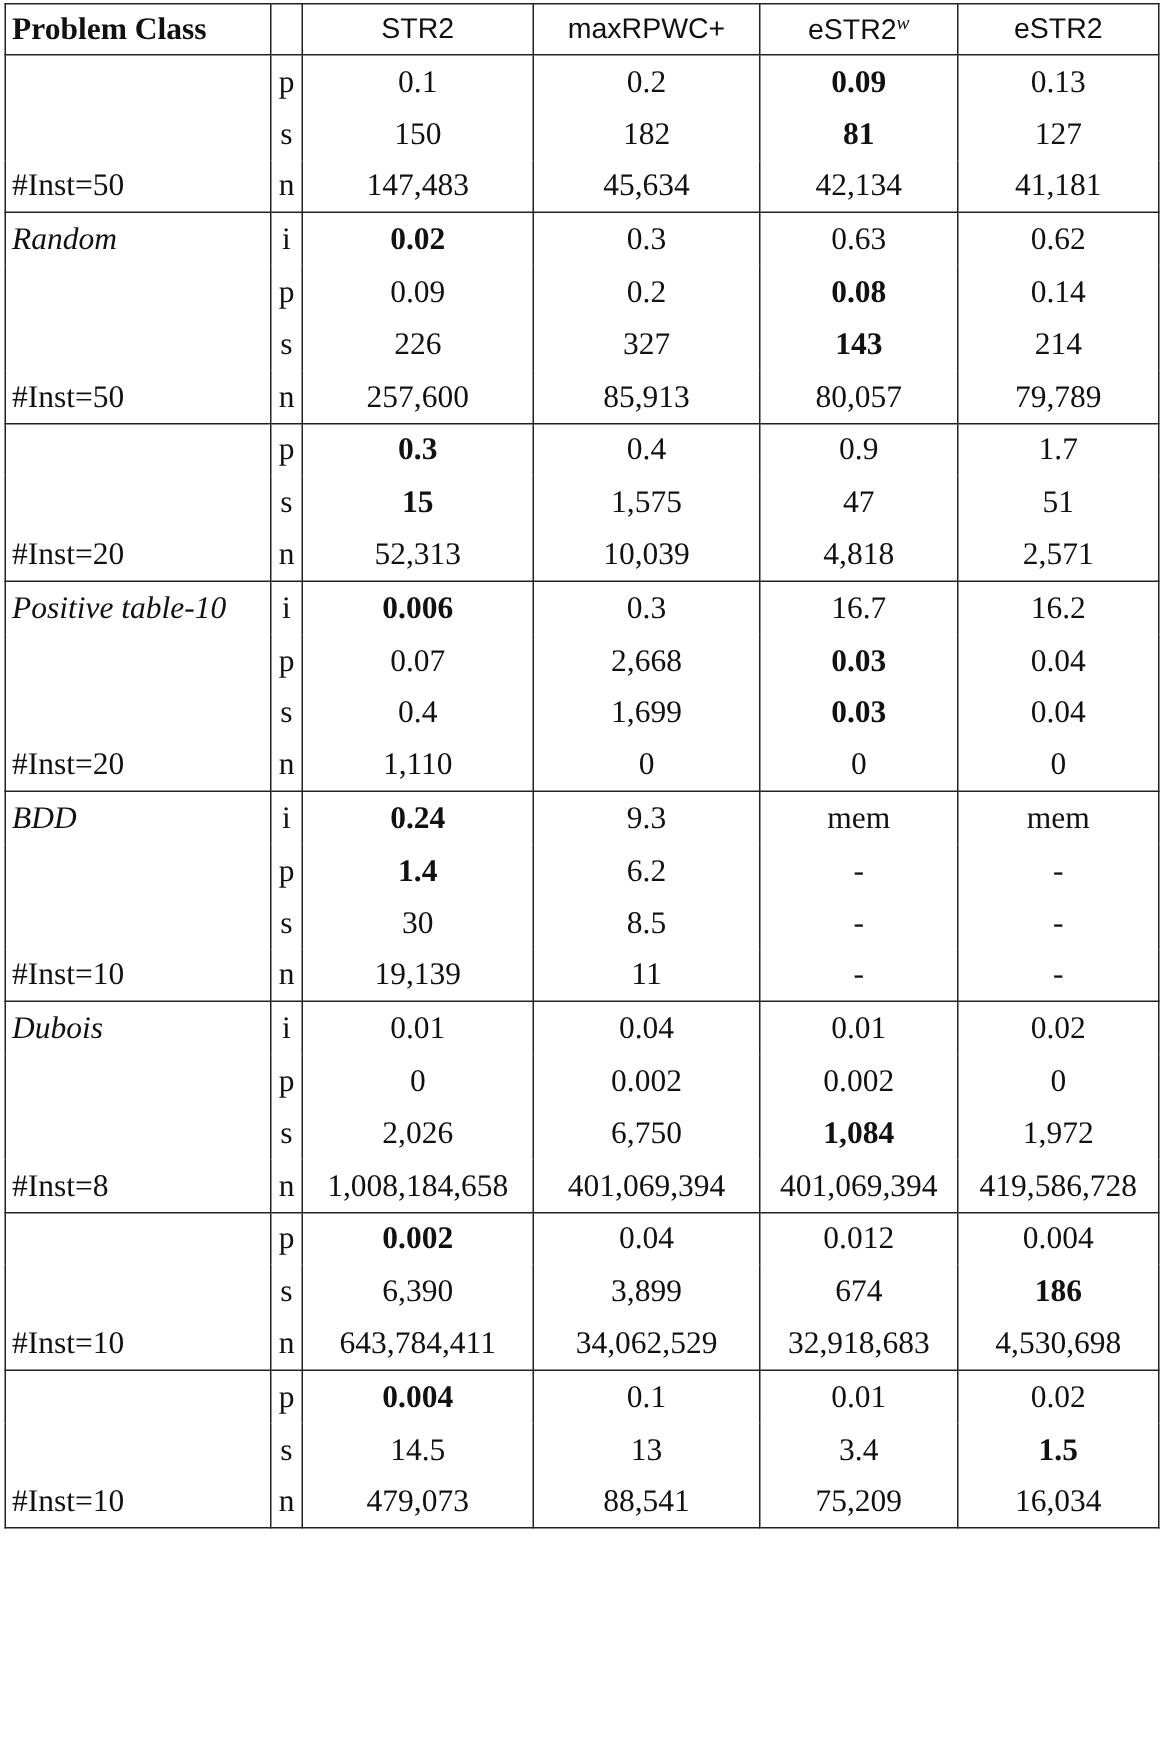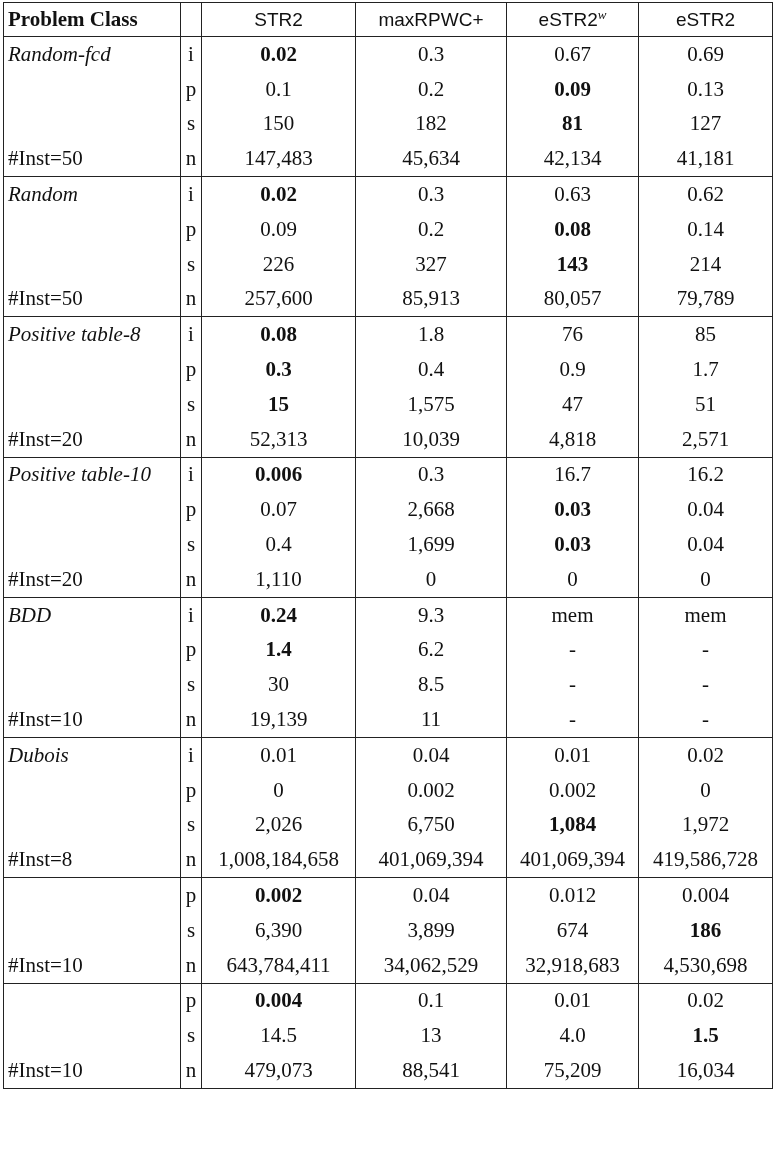--- a/index.html
+++ b/index.html
@@ -43,28 +43,20 @@
     <tr class="head">
       <th class="c0 hdr-bold">Problem Class</th>
       <th class="c1"></th>
       <th class="c2 hdr-sans">STR2</th>
       <th class="c3 hdr-sans">maxRPWC+</th>
       <th class="c4 hdr-sans"><span>eSTR2</span><sup>w</sup></th>
       <th class="c5 hdr-sans">eSTR2</th>
     </tr>
   </thead>
   <tbody id="tbody">
-      <tr class="grp-start">
-        <td class="c0 ital">Random-fcd</td>
-        <td class="c1">i</td>
-        <td class="c2 b">0.02</td>
-        <td class="c3">0.3</td>
-        <td class="c4">0.67</td>
-        <td class="c5">0.69</td>
-      </tr>
       <tr>
         <td class="c0"></td>
         <td class="c1">p</td>
         <td class="c2">0.1</td>
         <td class="c3">0.2</td>
         <td class="c4 b">0.09</td>
         <td class="c5">0.13</td>
       </tr>
       <tr>
         <td class="c0"></td>
@@ -107,28 +99,20 @@
         <td class="c5">214</td>
       </tr>
       <tr class=" grp-end">
         <td class="c0">#Inst=50</td>
         <td class="c1">n</td>
         <td class="c2">257,600</td>
         <td class="c3">85,913</td>
         <td class="c4">80,057</td>
         <td class="c5">79,789</td>
       </tr>
-      <tr class="grp-start">
-        <td class="c0 ital">Positive table-8</td>
-        <td class="c1">i</td>
-        <td class="c2 b">0.08</td>
-        <td class="c3">1.8</td>
-        <td class="c4">76</td>
-        <td class="c5">85</td>
-      </tr>
       <tr>
         <td class="c0"></td>
         <td class="c1">p</td>
         <td class="c2 b">0.3</td>
         <td class="c3">0.4</td>
         <td class="c4">0.9</td>
         <td class="c5">1.7</td>
       </tr>
       <tr>
         <td class="c0"></td>
@@ -272,21 +256,21 @@
         <td class="c2 b">0.004</td>
         <td class="c3">0.1</td>
         <td class="c4">0.01</td>
         <td class="c5">0.02</td>
       </tr>
       <tr>
         <td class="c0"></td>
         <td class="c1">s</td>
         <td class="c2">14.5</td>
         <td class="c3">13</td>
-        <td class="c4">4.0</td>
+        <td class="c4">3.4</td>
         <td class="c5 b">1.5</td>
       </tr>
       <tr class=" grp-end">
         <td class="c0">#Inst=10</td>
         <td class="c1">n</td>
         <td class="c2">479,073</td>
         <td class="c3">88,541</td>
         <td class="c4">75,209</td>
         <td class="c5">16,034</td>
       </tr>

